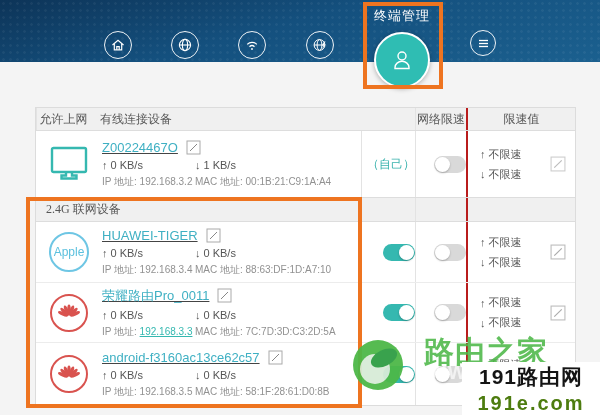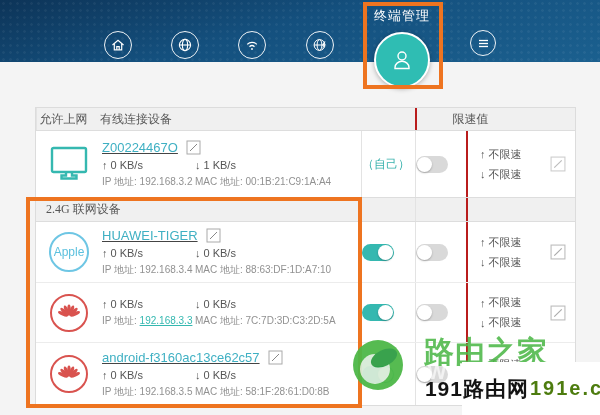--- a/index.html
+++ b/index.html
@@ -46,21 +46,21 @@
   .dev-cell { display:flex; align-items:center; }
   .dev-icon-box { width:66px; display:flex; align-items:center; justify-content:center; flex:none; }
   .dev-info { display:flex; flex-direction:column; justify-content:center; gap:4px; padding:8px 0; }
   .dev-name-line { display:flex; align-items:center; gap:8px;text-decoration:underline; }
   .dev-name { font-size:13px; }
   .name-teal { color:#3fb0c3; }
   .line2 { display:flex; font-size:11px; color:#555; }
   .line3 { display:flex; font-size:10px; color:#919191; }
   .seg1 { width:93px; }
   .arrow { color:#555; margin-right:3px; }
-  .center-cell { display:flex; align-items:center; justify-content:flex-start; }
+  .center-cell { display:flex; align-items:center; justify-content:flex-end; }
   .self-label { color:#3bb3ae; font-size:12px; }
   .toggle { width:32px; height:17px; border-radius:9px; background:#d9d9d9; position:relative; cursor:pointer; flex:none; }
   .toggle::after { content:''; position:absolute; width:15px; height:15px; border-radius:50%;
     background:#ffffff; top:1px; left:1px; box-shadow:0 1px 2px rgba(0,0,0,0.25); }
   .toggle.on { background:#35b8b0; }
   .toggle.on::after { left:auto; right:1px; }
   .limitv { display:flex; flex-direction:column; justify-content:center; gap:5px; padding-left:12px;
     font-size:11px; color:#555; }
   .limit-line { display:flex; align-items:center; }
   .edit-btn { cursor:pointer; display:inline-flex; }
@@ -71,21 +71,21 @@
     display:flex; align-items:center; justify-content:center; }
 
   
   .wm { position:absolute; pointer-events:none; }
   .wm-logo { left:352px; top:339px; opacity:0.95; }
   .wm-site { left:424px; top:332px; font-size:30px; font-weight:bold; color:#4db848;
     opacity:0.88; letter-spacing:1px; white-space:nowrap; }
   .wm-faint { left:428px; top:358px; font-size:23px; font-weight:bold; color:rgba(255,255,255,0.65);
     letter-spacing:2px; white-space:nowrap; }
   .wm-box { left:462px; top:362px; width:138px; height:53px; background:#ffffff;
-    display:flex; align-items:center; justify-content:center; gap:1px; }
+    display:flex; flex-direction:column; align-items:center; justify-content:center; gap:1px; }
   .wm-l1 { font-size:21px; font-weight:bold; color:#141414; letter-spacing:1px; white-space:nowrap; }
   .wm-l2 { font-size:20px; font-weight:bold; color:#4d7c0f; letter-spacing:2px; white-space:nowrap; }
 </style>
 </head>
 <body>
 
 <div id="stage">
 
   <div class="nav">
     <div class="nav-icon" style="left:104px; top:31px;">
@@ -131,20 +131,21 @@
       </svg>
     </div>
     <div class="nav-label">终端管理</div>
   </div>
 
   <div class="tbl">
 
     <div class="row hdr">
       <div class="cell c2">允许上网</div>
       <div class="cell c1">有线连接设备</div>
+      <div class="cell c3">网络限速</div>
       <div class="cell c4" style="display:flex;align-items:center;justify-content:center;">限速值</div>
     </div>
 
     <div class="row devrow nb" style="height:66px;">
       <div class="c1 dev-cell">
         <div class="dev-icon-box">
           <svg width="38" height="36" viewBox="0 0 38 36" fill="none" stroke="#35b8b0" stroke-width="2.4">
             <rect x="2" y="2" width="34" height="24" rx="1.5"></rect>
             <path d="M16 26 v3.5 h-4.5 v3 h15 v-3 H22 v-3.5"></path>
           </svg>
@@ -260,20 +261,29 @@
               <ellipse cx="20" cy="15" rx="3" ry="9" transform="rotate(-44 20 26)"></ellipse>
               <ellipse cx="20" cy="15" rx="3" ry="9" transform="rotate(-22 20 26)"></ellipse>
               <ellipse cx="20" cy="15" rx="3" ry="9"></ellipse>
               <ellipse cx="20" cy="15" rx="3" ry="9" transform="rotate(22 20 26)"></ellipse>
               <ellipse cx="20" cy="15" rx="3" ry="9" transform="rotate(44 20 26)"></ellipse>
               <ellipse cx="20" cy="15" rx="3" ry="9" transform="rotate(66 20 26)"></ellipse>
             </svg>
           </div>
         </div>
         <div class="dev-info">
+          <div class="dev-name-line">
+            <span class="dev-name name-teal">荣耀路由Pro_0011</span>
+            <span class="edit-btn">
+              <svg width="15" height="15" viewBox="0 0 15 15" fill="none">
+                  <rect x="1" y="1" width="13" height="13" stroke="#aaa"></rect>
+                  <line x1="4" y1="11" x2="11" y2="4" stroke="#888"></line>
+                </svg>
+            </span>
+          </div>
           <div class="line2">
             <span class="seg1"><span class="arrow">↑</span><span>0 KB/s</span></span>
             <span><span class="arrow">↓</span><span>0 KB/s</span></span>
           </div>
           <div class="line3">
             <span class="seg1"><span>IP 地址:</span> <span style="color:#35b8b0;text-decoration:underline;cursor:pointer;">192.168.3.3</span></span>
             <span><span>MAC 地址:</span> <span>7C:7D:3D:C3:2D:5A</span></span>
           </div>
         </div>
       </div>

